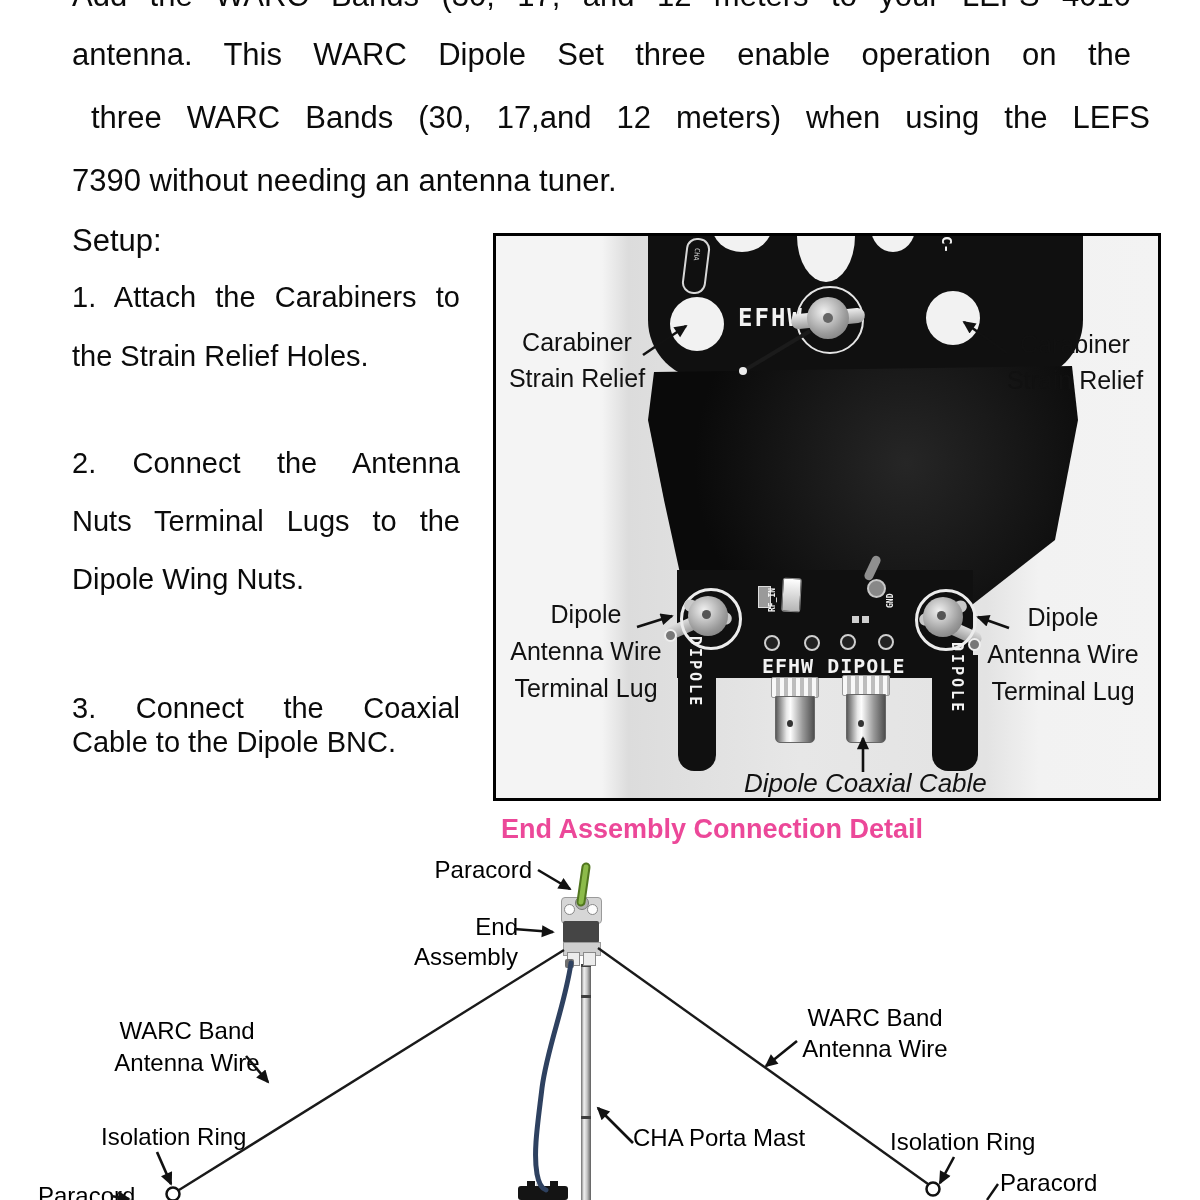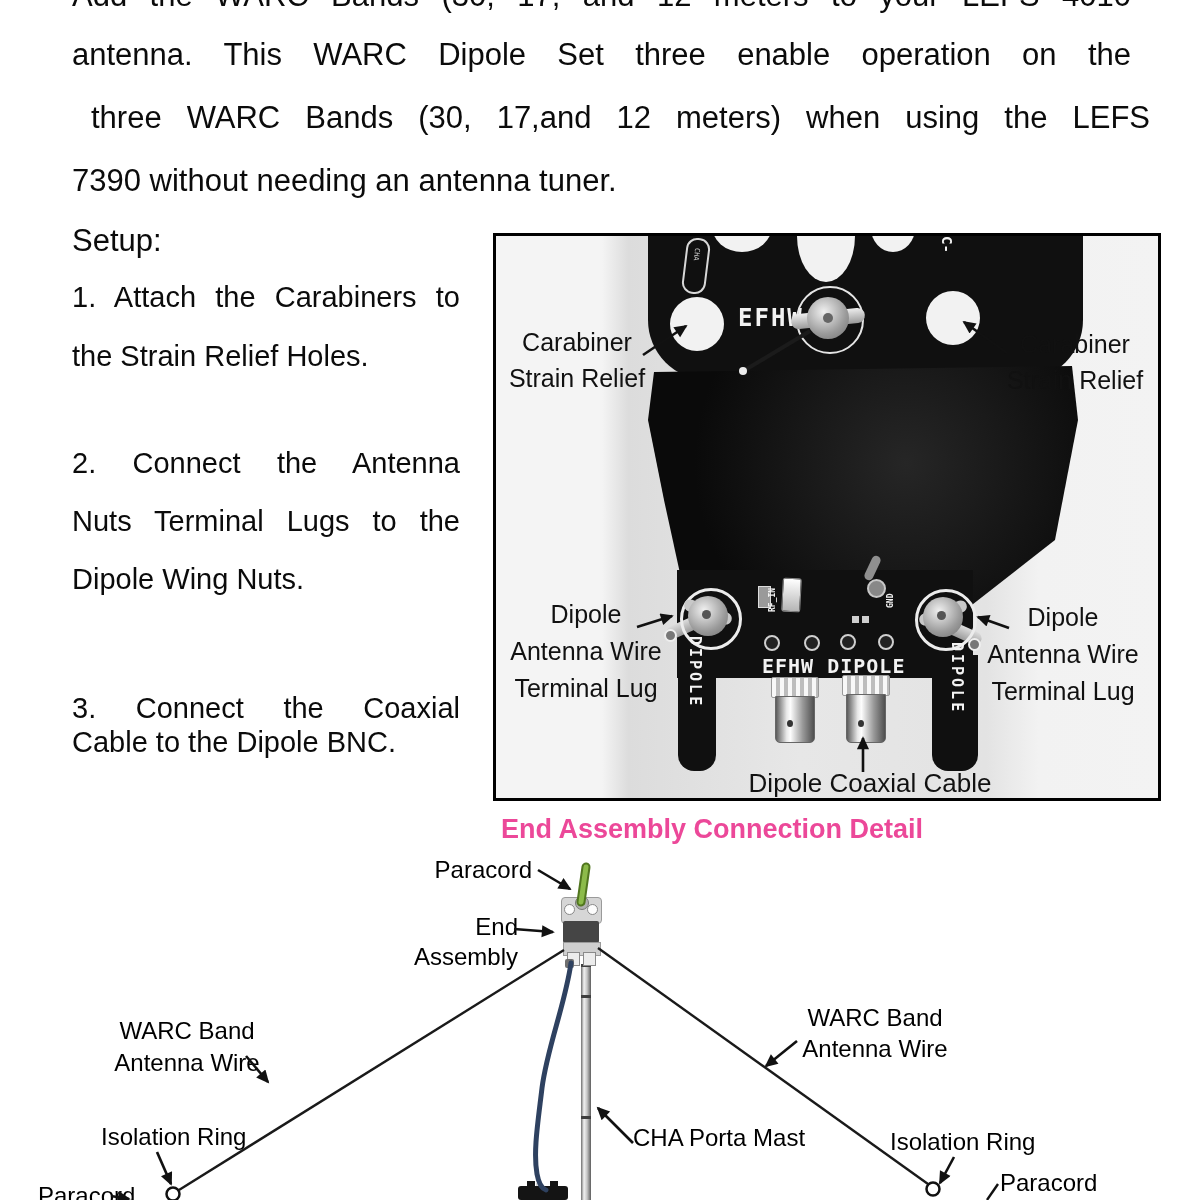--- a/index.html
+++ b/index.html
@@ -123,21 +123,21 @@
   <div class="abs photo-label3" style="left:3px;top:360px;width:174px;">
     <div>Dipole</div>
     <div>Antenna Wire</div>
     <div>Terminal Lug</div>
   </div>
   <div class="abs photo-label3" style="left:489px;top:363px;width:156px;">
     <div>Dipole</div>
     <div>Antenna Wire</div>
     <div>Terminal Lug</div>
   </div>
-  <div class="abs" style="left:248px;top:532px;width:252px;font-size:26px;text-align:center;color:#111;">Dipole Coaxial Cable</div>
+  <div class="abs" style="left:248px;top:532px;width:252px;font-size:26px;text-align:left;color:#111;font-style:italic;">Dipole Coaxial Cable</div>
 </div>
 
 <div class="abs caption" style="left:450px;top:814px;width:524px;">End Assembly Connection Detail</div>
 
 <div class="abs" style="left:581px;top:964px;width:10px;height:236px;background:linear-gradient(90deg,#6e6e6e,#f2f2f2 30%,#c7c7c7 60%,#5d5d5d);z-index:3;"></div>
 <div class="abs" style="left:581px;top:964px;width:10px;height:3px;background:#3f3f3f;z-index:4;"></div>
 <div class="abs" style="left:581px;top:995px;width:10px;height:3px;background:#3f3f3f;z-index:4;"></div>
 <div class="abs" style="left:581px;top:1116px;width:10px;height:3px;background:#3f3f3f;z-index:4;"></div>
 
 <div class="abs" style="left:558px;top:893px;width:46px;height:75px;z-index:5;">

